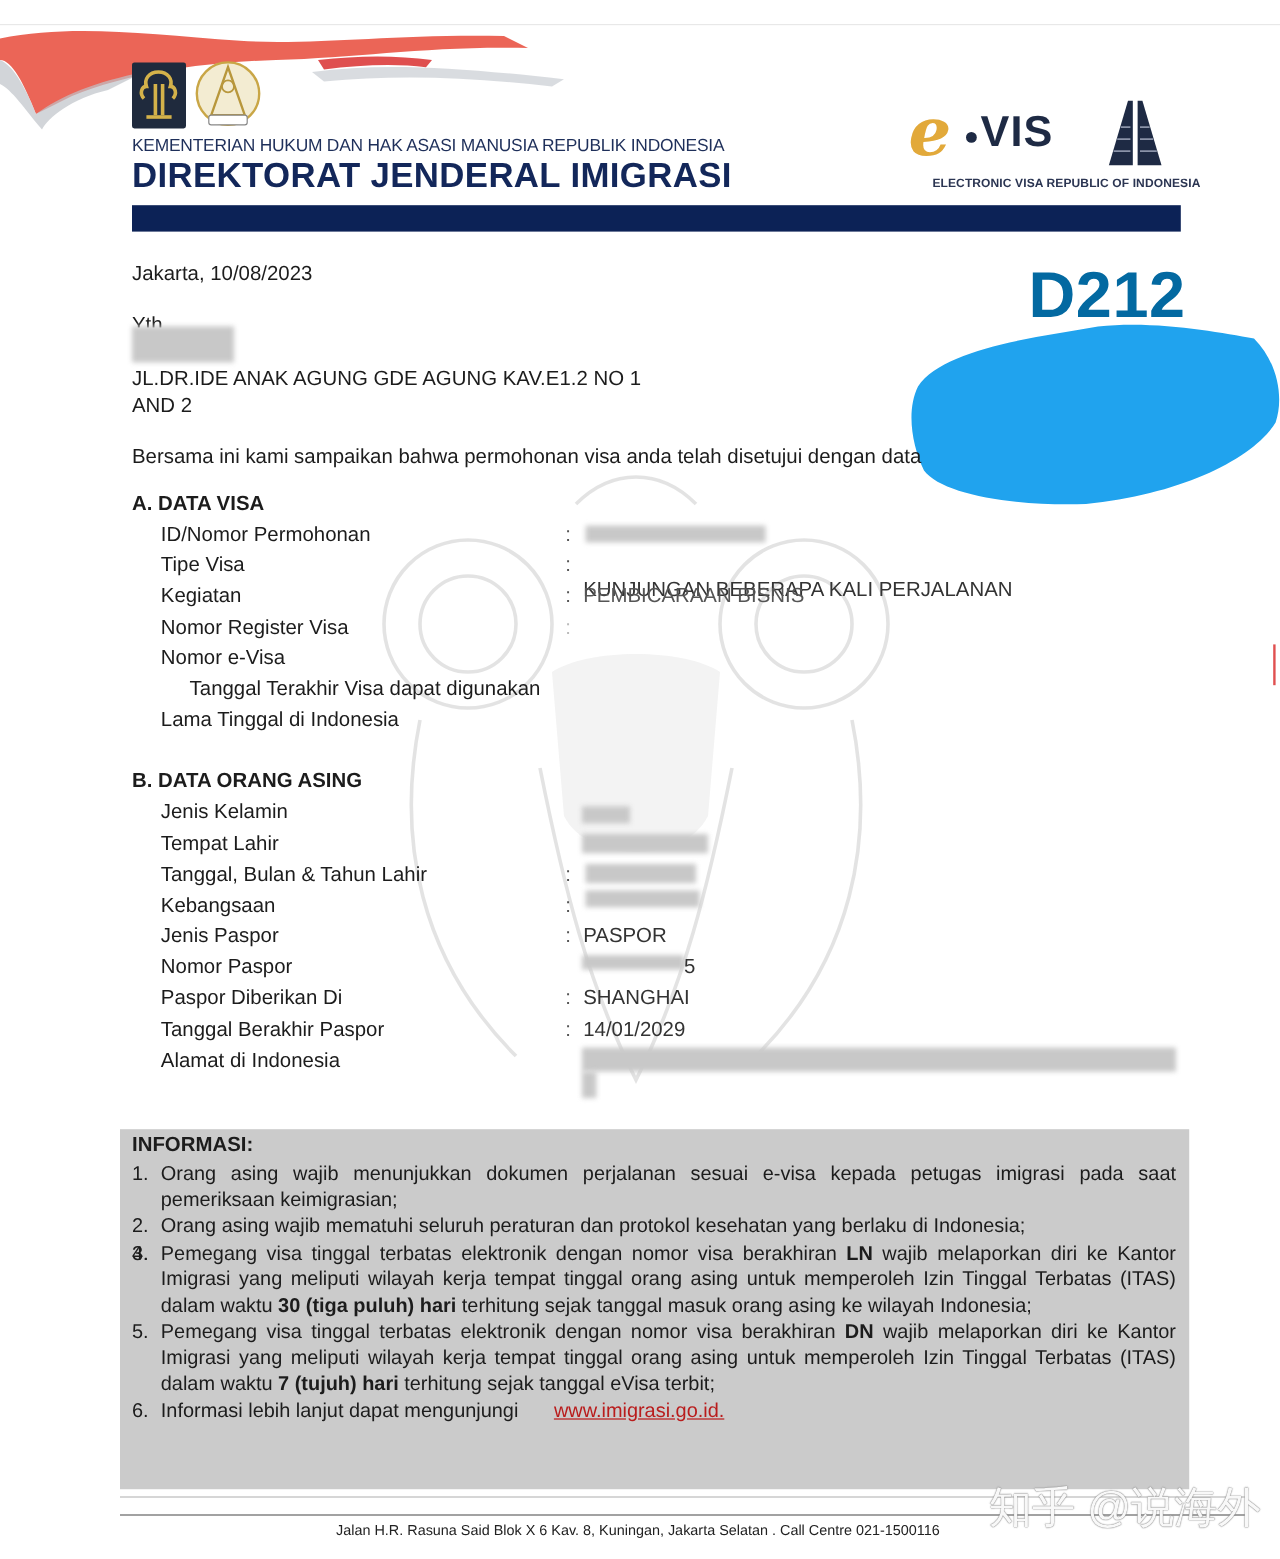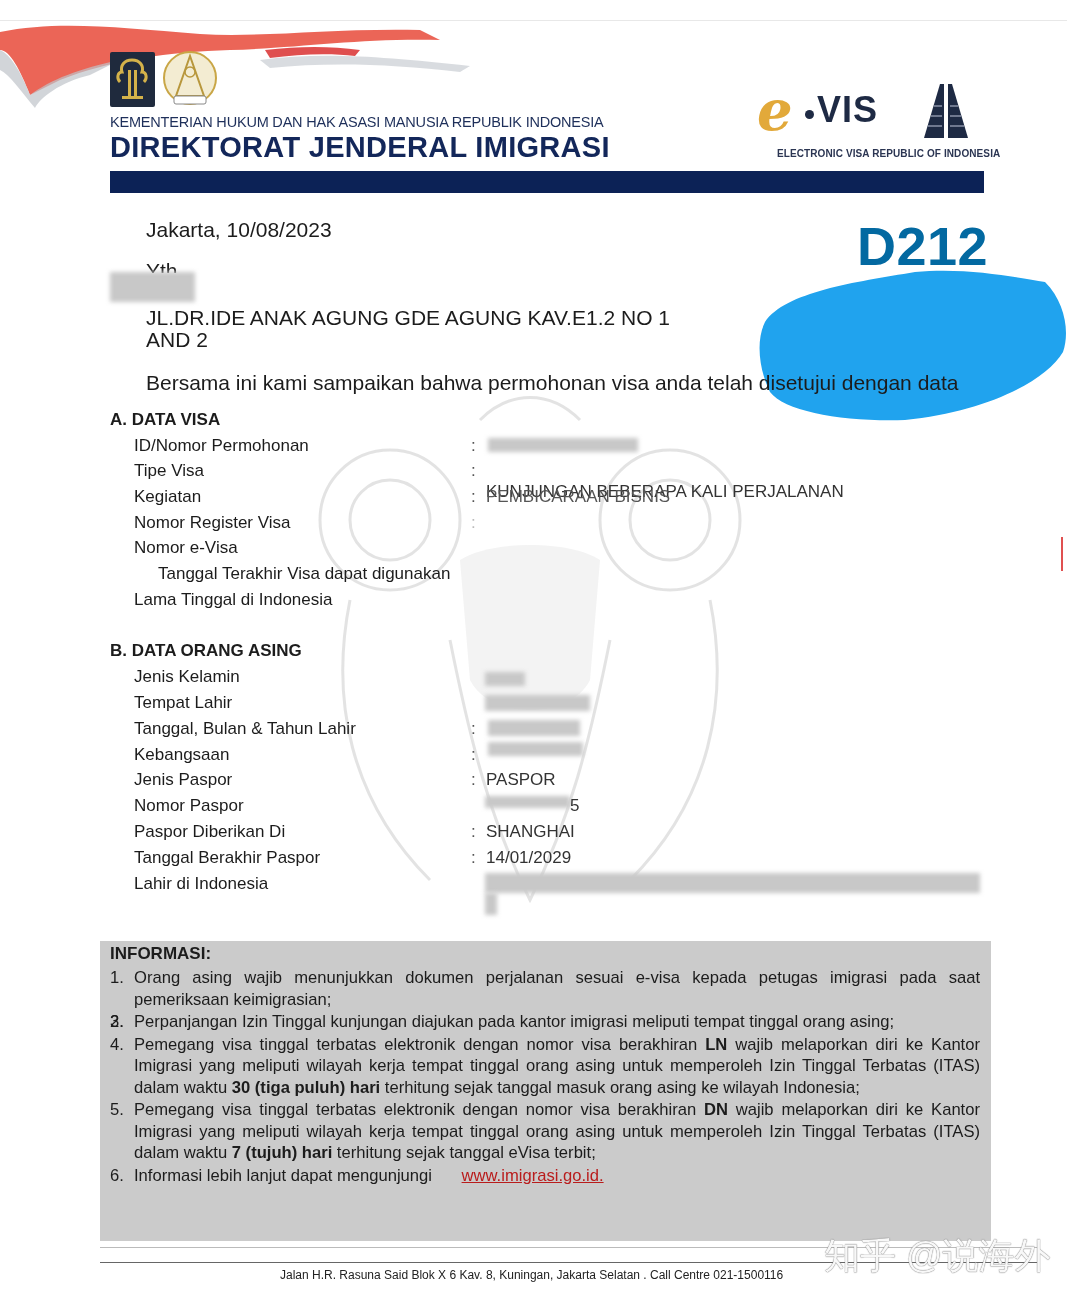--- a/index.html
+++ b/index.html
@@ -16,21 +16,21 @@
   .evisa { position:absolute; left:757px; top:80px; width:215px; height:82px; }
   .evisa-e { position:absolute; left:0; top:2px; font-family:"DejaVu Serif", serif; font-style:italic; font-size:56px; font-weight:bold; color:#e2a93a; line-height:56px; }
   .evisa-dot { position:absolute; left:48px; top:30px; width:9px; height:9px; border-radius:50%; background:#1e2a44; }
   .evisa-vis { position:absolute; left:60px; top:4px; font-size:36px; font-weight:bold; color:#1e2a44; line-height:52px; letter-spacing:1px; }
   .evisa-temple { position:absolute; left:165px; top:0; width:48px; height:58px; }
   .evisa-sub { position:absolute; left:20px; top:68px; font-size:10px; font-weight:bold; color:#2b3552; letter-spacing:0.1px; white-space:nowrap; }
   .navybar { position:absolute; left:110px; top:171px; width:874px; height:22px; background:#0c2256; }
   .watermark { position:absolute; left:230px; top:380px; width:600px; height:560px; opacity:0.16; }
   .blob { position:absolute; left:745px; top:262px; width:325px; height:160px; }
   .blur-block { position:absolute; background:#c8c8c8; filter:blur(2px); }
-  .txt { position:absolute; font-size:21px; white-space:nowrap;margin-left:36px; }
+  .txt { position:absolute; font-size:17px; white-space:nowrap; }
   .date { left:110px; top:218px; }
   .yth { left:110px; top:261px; height:12px; overflow:hidden; line-height:20px; }
   .addr1 { left:110px; top:306px; }
   .addr2 { left:110px; top:328px; }
   .intro { left:110px; top:371px; }
   .code { position:absolute; left:857px; top:215px; font-size:54px; font-weight:bold; color:#0369a1; letter-spacing:0.5px; }
   .sec-title { position:absolute; left:110px; font-size:17px; font-weight:bold; }
   .row { position:absolute; left:134px; font-size:17px; white-space:nowrap; }
   .colon { position:absolute; left:471px; font-size:17px; color:#555; }
   .val { position:absolute; left:486px; font-size:17px; color:#333; white-space:nowrap; }
@@ -162,37 +162,37 @@
 <div class="val" style="top:796px;left:570px;">5</div>
 
 <div class="row" style="top:822px;">Paspor Diberikan Di</div>
 <div class="colon" style="top:822px;">:</div>
 <div class="val" style="top:822px;">SHANGHAI</div>
 
 <div class="row" style="top:848px;">Tanggal Berakhir Paspor</div>
 <div class="colon" style="top:848px;">:</div>
 <div class="val" style="top:848px;">14/01/2029</div>
 
-<div class="row" style="top:874px;">Lahir di Indonesia</div>
+<div class="row" style="top:874px;">Alamat di Indonesia</div>
 <div class="blur-block" style="left:485px;top:873px;width:495px;height:20px;"></div>
 <div class="blur-block" style="left:485px;top:893px;width:12px;height:22px;"></div>
 
 <div class="info-box"></div>
 <div class="info-title">INFORMASI:</div>
 <ul class="info-list">
   <li>
     <span class="num">1.</span>
     <span>Orang asing wajib menunjukkan dokumen perjalanan sesuai e-visa kepada petugas imigrasi pada saat pemeriksaan keimigrasian;</span>
   </li>
   <li>
     <span class="num">2.</span>
+    <span>Orang asing wajib mematuhi seluruh peraturan dan protokol kesehatan yang berlaku di Indonesia;</span>
   </li>
   <li>
     <span class="num">3.</span>
-    <span>Perpanjangan Izin Tinggal kunjungan diajukan pada kantor imigrasi meliputi tempat tinggal orang asing;</span>
   </li>
   <li>
     <span class="num">4.</span>
     <span>Pemegang visa tinggal terbatas elektronik dengan nomor visa berakhiran </span><b>LN</b><span> wajib melaporkan diri ke Kantor Imigrasi yang meliputi wilayah kerja tempat tinggal orang asing untuk memperoleh Izin Tinggal Terbatas (ITAS) dalam waktu </span><b>30 (tiga puluh) hari</b><span> terhitung sejak tanggal masuk orang asing ke wilayah Indonesia;</span>
   </li>
   <li>
     <span class="num">5.</span>
     <span>Pemegang visa tinggal terbatas elektronik dengan nomor visa berakhiran </span><b>DN</b><span> wajib melaporkan diri ke Kantor Imigrasi yang meliputi wilayah kerja tempat tinggal orang asing untuk memperoleh Izin Tinggal Terbatas (ITAS) dalam waktu </span><b>7 (tujuh) hari</b><span> terhitung sejak tanggal eVisa terbit;</span>
   </li>
   <li>

